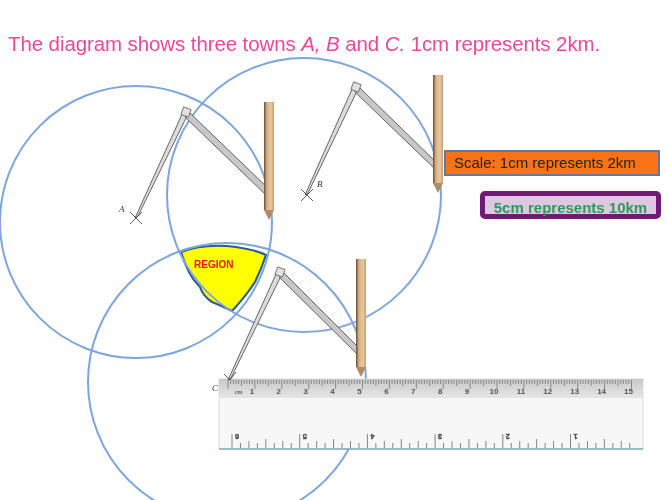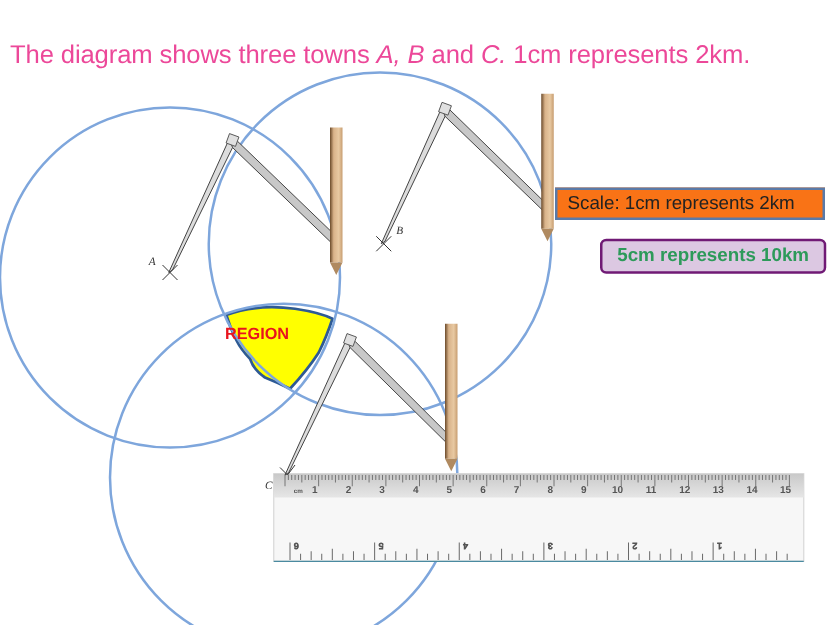--- a/index.html
+++ b/index.html
@@ -6,23 +6,23 @@
   body { width: 667px; height: 500px; position: relative; overflow: hidden;
          font-family: "Liberation Sans", sans-serif; }
   .title { position: absolute; left: 8px; top: 32px; font-size: 20.5px; color: #ec4899;
            white-space: nowrap; letter-spacing: -0.1px; }
   .title i { font-style: italic; }
   svg.stage { position: absolute; left: 0; top: 0; }
   .scale-box { position: absolute; left: 444px; top: 150px; width: 216px; height: 26px;
                background: #f97316; border: 2px solid #5a7aa8; box-sizing: border-box;
                font-size: 15px; color: #222; line-height: 22px; padding-left: 8px; white-space: nowrap; }
   .rep-box { position: absolute; left: 480px; top: 191px; width: 181px; height: 28px;
-             background: #dcc8e2; border: 2px solid #701a75; border-radius: 5px; box-sizing: border-box;
+             background: #dcc8e2; border: 5px solid #701a75; border-radius: 5px; box-sizing: border-box;
              font-size: 15px; font-weight: bold; color: #2d9a5a; line-height: 24px; text-align: center; white-space: nowrap; }
-  .region-label { position: absolute; left: 180px; top: 259px; font-size: 13px; font-weight: bold; color: #e8141e; }
+  .region-label { position: absolute; left: 194px; top: 259px; font-size: 10px; font-weight: bold; color: #e8141e; }
   .town { position: absolute; font-family: "Liberation Serif", serif; font-style: italic; font-size: 9px; color: #333; }
 </style>
 </head>
 <body>
 
 <div class="title">
   <span>The diagram shows three towns </span><i>A,</i> <i>B</i><span> and </span><i>C.</i><span> 1cm represents 2km.</span>
 </div>
 
 <svg class="stage" width="667" height="500" viewBox="0 0 667 500">

